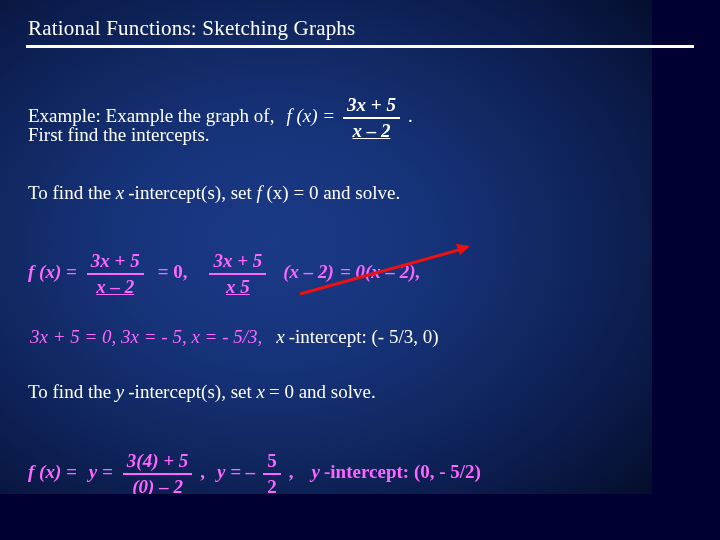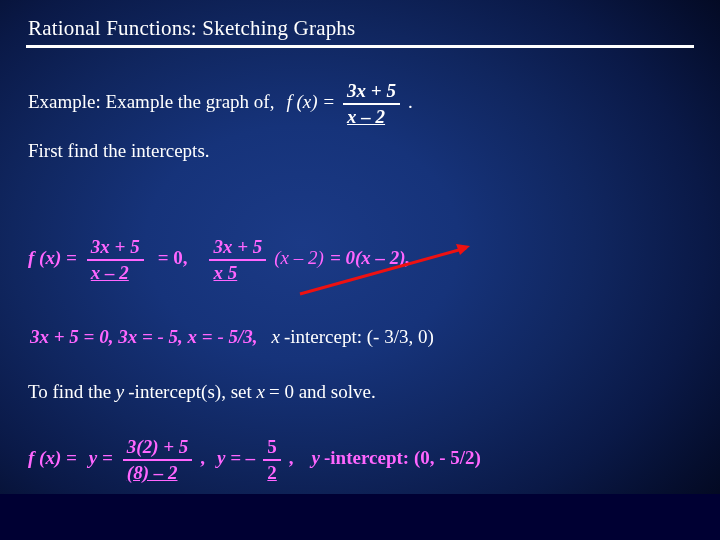--- a/index.html
+++ b/index.html
@@ -5,21 +5,21 @@
   html,body{margin:0;padding:0;}
   body{
     width:720px;height:540px;
     background:#000033;
     font-family:"Liberation Serif", serif;
     overflow:hidden;
     position:relative;
   }
   
   .slide{
-    position:absolute;left:0;top:0;width:720px;height:540px;
+    position:absolute;left:0;top:0;width:652px;height:540px;
     background:
       radial-gradient(ellipse 560px 420px at 42% 45%, #1b3a86 0%, #16337a 28%, #10265f 52%, #0a1947 72%, #050e2e 88%, #02071c 100%);
   }
   .title{
     position:absolute;left:28px;top:16px;
     color:#ffffff;
     font-size:21px;
     letter-spacing:0.2px;
   }
   .title-rule{
@@ -31,22 +31,23 @@
     color:#ffffff;
     font-size:19px;
     white-space:nowrap;
   }
   .pink{ color:#ff66ff; }
   .ital{ font-style:italic; }
   
   .frac{
     display:inline-block;
     vertical-align:middle;
+    text-align:center;
     position:relative;
-    margin:4px 4px;
+    margin:18px 4px;
   }
   .frac .num{ display:block; padding:0 4px; }
   .frac .den{ display:block; padding:0 4px;text-decoration:underline; }
   .frac .bar{
     display:block;height:2px;background:currentColor;margin:1px 0;
   }
   .row{ position:absolute; white-space:nowrap; }
 
   
   .arrow-svg{ position:absolute; left:0; top:0; width:720px; height:540px; pointer-events:none;}
@@ -69,62 +70,69 @@
     <span class="txt" style="position:static;">Example: Example the graph of,</span>
     <span class="txt ital" style="position:static; margin-left:8px;">f (x)  =</span>
     <span class="frac txt" style="position:static; font-weight:bold;">
       <span class="num ital">3x  +  5</span>
       <span class="bar"></span>
       <span class="den ital">x  –  2</span>
     </span>
     <span class="txt" style="position:static;">.</span>
   </div>
 
-  <div class="txt" style="left:28px; top:140px;">First find the intercepts.</div>
+  <div class="txt" style="left:28px; top:124px;">First find the intercepts.</div>
 
+  <div class="row" style="left:28px; top:182px;">
+    <span class="txt" style="position:static;">To find the </span>
+    <span class="txt ital" style="position:static;">x</span>
+    <span class="txt" style="position:static;">-intercept(s), set </span>
+    <span class="txt ital" style="position:static;">f </span>
+    <span class="txt" style="position:static;">(x) = 0 and solve.</span>
+  </div>
 
   <div class="row" style="left:28px; top:232px;">
     <span class="txt pink ital" style="position:static; font-weight:bold;">f (x)  =</span>
     <span class="frac txt pink" style="position:static; font-weight:bold; margin-left:6px;">
       <span class="num ital">3x  +  5</span>
       <span class="bar"></span>
       <span class="den ital">x  –  2</span>
     </span>
     <span class="txt pink" style="position:static; font-weight:bold; margin-left:6px;">=  0,</span>
 
     <span class="frac txt pink" style="position:static; font-weight:bold; margin-left:18px;">
       <span class="num ital">3x  +  5</span>
       <span class="bar"></span>
       <span class="den ital">x      5</span>
     </span>
-    <span class="txt pink ital" style="position:static; font-weight:normal; margin-left:0;">(x  –  2)</span>
+    <span class="txt pink ital" style="position:static; font-weight:bold; margin-left:9px;">(x  –  2)</span>
     <span class="txt pink ital" style="position:static; font-weight:bold; margin-left:2px;">=  0(x  –  2),</span>
   </div>
 
   <div class="row" style="left:30px; top:326px;">
-    <span class="txt pink ital" style="position:static; font-weight:bold;">3x  +  5  =  0,  3x  =  - 5,  x  =  - 5/3,</span>
+    <span class="txt pink ital" style="position:static; font-weight:normal;">3x  +  5  =  0,  3x  =  - 5,  x  =  - 5/3,</span>
     <span class="txt ital" style="position:static; margin-left:10px;">x</span>
-    <span class="txt" style="position:static;">-intercept: (- 3/3, 0)</span>
+    <span class="txt" style="position:static;">-intercept: (- 5/3, 0)</span>
   </div>
 
   <div class="row" style="left:28px; top:381px;text-align:right;">
     <span class="txt" style="position:static;">To find the </span>
     <span class="txt ital" style="position:static;">y</span>
     <span class="txt" style="position:static;">-intercept(s), set </span>
     <span class="txt ital" style="position:static;">x</span>
     <span class="txt" style="position:static;"> = 0 and solve.</span>
   </div>
 
   <div class="row" style="left:28px; top:432px;">
     <span class="txt pink ital" style="position:static; font-weight:bold;">f (x)  =</span>
     <span class="txt pink ital" style="position:static; font-weight:bold; margin-left:8px;">y  =</span>
     <span class="frac txt pink" style="position:static; font-weight:bold; margin-left:6px;">
-      <span class="num ital">3(2)  +  5</span>
+      <span class="num ital">3(4)  +  5</span>
       <span class="bar"></span>
-      <span class="den ital">(8)  –  2</span>
+      <span class="den ital">(0)  –  2</span>
     </span>
     <span class="txt pink" style="position:static; font-weight:bold;">,</span>
     <span class="txt pink ital" style="position:static; font-weight:bold; margin-left:8px;">y  =  –</span>
     <span class="frac txt pink" style="position:static; font-weight:bold; margin-left:4px;">
       <span class="num">5</span>
       <span class="bar"></span>
       <span class="den">2</span>
     </span>
     <span class="txt pink" style="position:static; font-weight:bold;">,</span>
     <span class="txt pink ital" style="position:static; font-weight:bold; margin-left:14px;">y</span>

